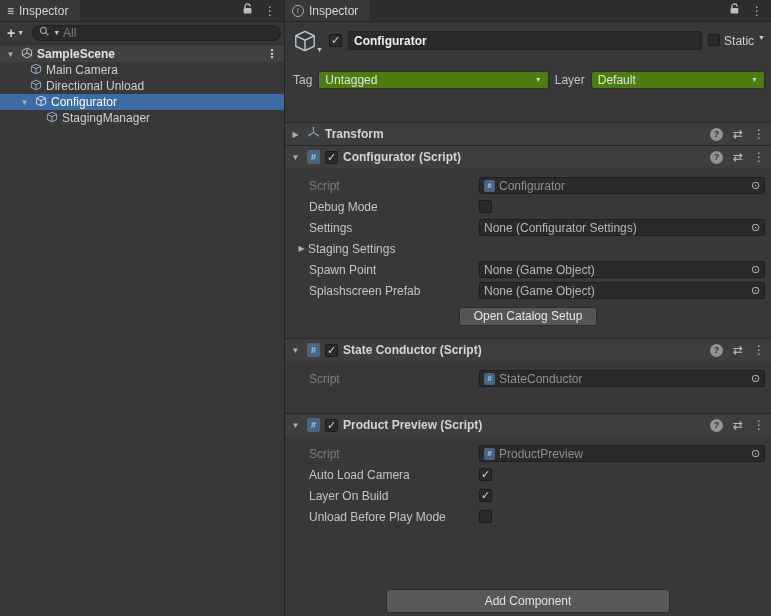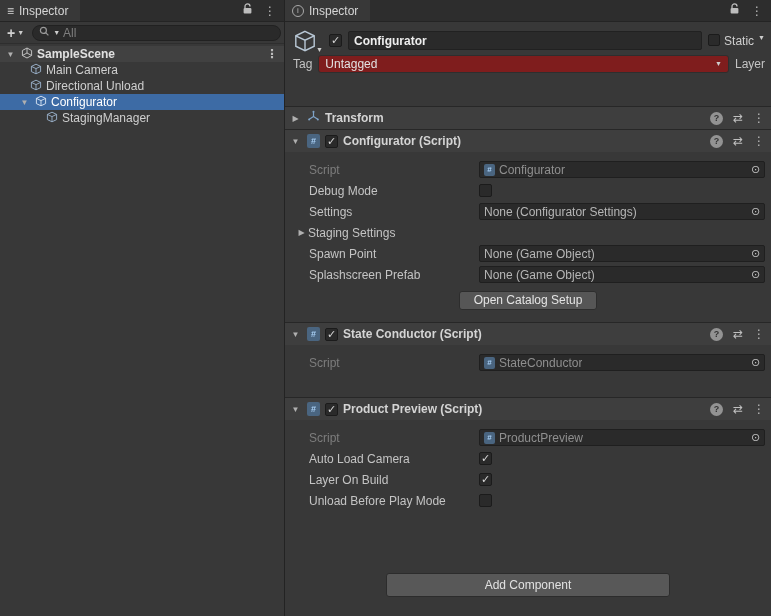--- a/index.html
+++ b/index.html
@@ -88,24 +88,24 @@
   .go-row1 { display: flex; align-items: center; gap: 6px; height: 27px; }
   .go-icon { position: relative; width: 30px; height: 26px; display: flex; align-items: center; }
   .go-icon .mini-caret { position: absolute; right: 0; bottom: 1px; }
   .name-field {
     flex: 1; height: 19px; background: #2a2a2a; border: 1px solid #212121; border-radius: 2px;
     display: flex; align-items: center; padding: 0 5px; color: #eeeeee; font-weight: bold;
   }
   .static-ctrl { display: flex; align-items: flex-start; gap: 4px; color: #cfcfcf; }
   .static-ctrl .checkbox { width: 12px; height: 12px; }
 
-  .go-row2 { display: flex; align-items: center; gap: 6px; margin-top: 0; height: 19px; }
+  .go-row2 { display: flex; align-items: center; gap: 6px; margin-top: 16px; height: 19px; }
   .go-row2 .lbl { color: #c4c4c4; }
   .dropdown {
-    height: 18px; background: #7f1d1d; border: 1px solid #2e2e2e; border-radius: 3px;
+    height: 18px; background: #4d7c0f; border: 1px solid #2e2e2e; border-radius: 3px;
     display: flex; align-items: center; padding: 0 6px; color: #e2e2e2; gap: 4px;
   }
   .dropdown .mini-caret { margin-left: auto; }
   .dd-tag { flex: 1.35; }
   .dd-layer { flex: 1; }
   .go-gap { height: 26px; flex-shrink: 0; }
 
   .comp-header {
     height: 23px; background: #3e3e3e; border-top: 1px solid #272727;
     display: flex; align-items: center; gap: 5px; padding: 0 6px 0 4px; flex-shrink: 0;
@@ -288,20 +288,24 @@
           <span class="mini-caret">▼</span>
         </div>
       </div>
       <div class="go-row2">
         <span class="lbl">Tag</span>
         <div class="dropdown dd-tag">
           <span>Untagged</span>
           <span class="mini-caret">▼</span>
         </div>
         <span class="lbl">Layer</span>
+        <div class="dropdown dd-layer">
+          <span>Default</span>
+          <span class="mini-caret">▼</span>
+        </div>
       </div>
     </div>
 
     <div class="go-gap"></div>
 
     <div class="comp-header">
       <span class="foldout">▶</span>
       <span>
         <svg width="13" height="13" viewBox="0 0 14 14">
             <g stroke="#7fa3c8" stroke-width="1.3" fill="none">

